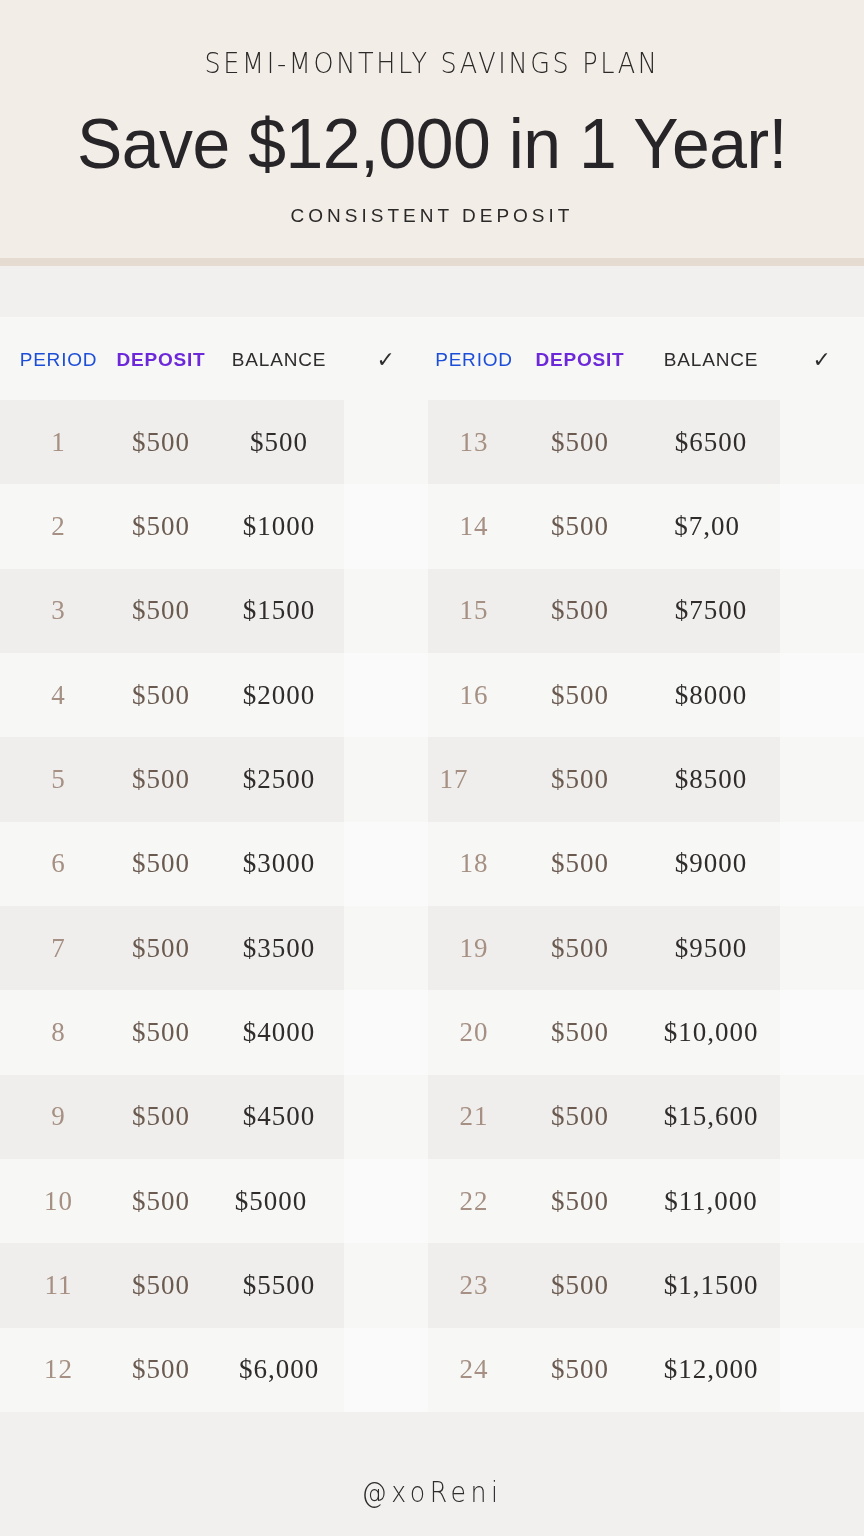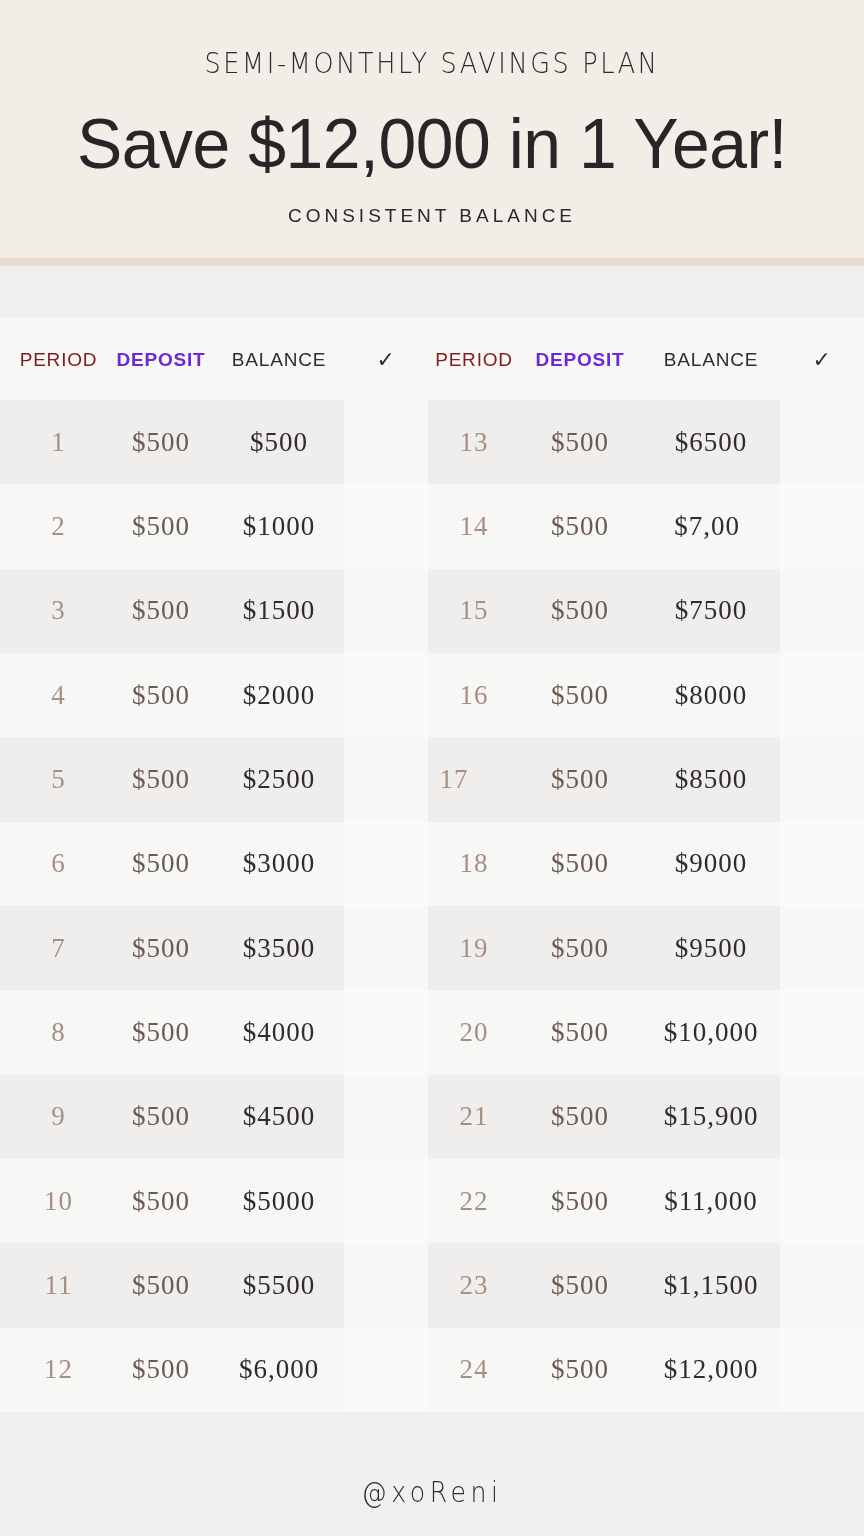--- a/index.html
+++ b/index.html
@@ -7,21 +7,21 @@
   body { position: relative; font-family: "Liberation Sans", sans-serif; }
   .top { position: absolute; left: 0; top: 0; width: 864px; height: 258px; background: #f2ede7; text-align: center; }
   .kicker { position: absolute; left: 0; right: 0; top: 46px; font-family: "DejaVu Sans", sans-serif; font-weight: 200; font-size: 29px; letter-spacing: 3px; color: #2c2a29; transform: scaleX(0.88); transform-origin: center; }
   .title { position: absolute; left: 0; right: 0; top: 104px; font-family: "Liberation Sans", sans-serif; font-size: 70px; color: #272528; letter-spacing: -0.5px; transform: scaleX(0.97); transform-origin: center; }
   .subtitle { position: absolute; left: 0; right: 0; top: 205px; font-family: "Liberation Sans", sans-serif; font-size: 19px; letter-spacing: 4px; color: #2a2828; }
   .stripe { position: absolute; left: 0; top: 258px; width: 864px; height: 8px; background: #e6dbd0; }
   .gray-band { position: absolute; left: 0; top: 266px; width: 864px; height: 51px; background: #f1f0ee; }
   .table-area { position: absolute; left: 0; top: 317px; width: 864px; height: 1094px; }
   .hdr-row { position: absolute; left: 0; top: 0; width: 864px; height: 83px; background: #f7f7f6; }
   .hcell { position: absolute; top: 0; height: 83px; line-height: 86px; text-align: center; font-family: "Liberation Sans", sans-serif; font-size: 19px; letter-spacing: 0.8px; }
-  .h-period { color: #7f1d1d; }
+  .h-period { color: #1d4ed8; }
   .h-deposit { color: #6d28d9; font-weight: bold; }
   .h-balance { color: #2e2c2c; }
   .h-check { color: #2e2c2c; font-size: 22px; font-family: "DejaVu Sans", sans-serif; }
   .row { position: absolute; left: 0; width: 864px; height: 84.33px; }
   .row.odd { background: #f0eeec; }
   .row.even { background: #f7f7f6; }
   .chk { position: absolute; top: 0; height: 100%; }
   .row.odd .chk { background: #f7f7f6; }
   .row.even .chk { background: #fafafa; }
   .cell { position: absolute; top: 0; height: 100%; display: flex; align-items: center; justify-content: center; font-family: "Liberation Serif", serif; font-size: 27px; letter-spacing: 1px; }
@@ -29,21 +29,21 @@
   .c-deposit { color: #6a5a50; }
   .c-balance { color: #2f2c2b; }
   .footer { position: absolute; left: 0; right: 0; top: 1476px; text-align: center; font-family: "DejaVu Sans", sans-serif; font-weight: 200; font-size: 28px; letter-spacing: 5px; color: #2e2c2c; transform: scaleX(0.9); transform-origin: center; }
 </style>
 </head>
 <body>
 
 <div class="top">
   <div class="kicker">SEMI-MONTHLY SAVINGS PLAN</div>
   <div class="title">Save $12,000 in 1 Year!</div>
-  <div class="subtitle">CONSISTENT BALANCE</div>
+  <div class="subtitle">CONSISTENT DEPOSIT</div>
 </div>
 <div class="stripe"></div>
 <div class="gray-band"></div>
 
 <div class="table-area">
   <div class="hdr-row">
     <div class="hcell h-period" style="left:0;width:117px;">PERIOD</div>
     <div class="hcell h-deposit" style="left:104px;width:114px;">DEPOSIT</div>
     <div class="hcell h-balance" style="left:218px;width:122px;">BALANCE</div>
     <div class="hcell h-check" style="left:344px;width:84px;">✓</div>
@@ -133,27 +133,27 @@
         <div class="cell c-balance" style="left: 642px; width: 138px;">$10,000</div>
         <div class="chk" style="left: 780px; width: 84px;"></div>
       </div>
       <div class="row odd" style="top: 757.64px;">
         <div class="cell c-period" style="left: 0px; width: 117px;">9</div>
         <div class="cell c-deposit" style="left: 104px; width: 114px;">$500</div>
         <div class="cell c-balance" style="left: 218px; width: 122px;">$4500</div>
         <div class="chk" style="left: 344px; width: 84px;"></div>
         <div class="cell c-period" style="left: 428px; width: 92px;">21</div>
         <div class="cell c-deposit" style="left: 522px; width: 116px;">$500</div>
-        <div class="cell c-balance" style="left: 642px; width: 138px;">$15,900</div>
+        <div class="cell c-balance" style="left: 642px; width: 138px;">$15,600</div>
         <div class="chk" style="left: 780px; width: 84px;"></div>
       </div>
       <div class="row even" style="top: 841.97px;">
         <div class="cell c-period" style="left: 0px; width: 117px;">10</div>
         <div class="cell c-deposit" style="left: 104px; width: 114px;">$500</div>
-        <div class="cell c-balance" style="left: 218px; width: 122px; text-align: right;">$5000</div>
+        <div class="cell c-balance" style="left: 210px; width: 122px; text-align: right;">$5000</div>
         <div class="chk" style="left: 344px; width: 84px;"></div>
         <div class="cell c-period" style="left: 428px; width: 92px;">22</div>
         <div class="cell c-deposit" style="left: 522px; width: 116px;">$500</div>
         <div class="cell c-balance" style="left: 642px; width: 138px;">$11,000</div>
         <div class="chk" style="left: 780px; width: 84px;"></div>
       </div>
       <div class="row odd" style="top: 926.3px;">
         <div class="cell c-period" style="left: 0px; width: 117px;">11</div>
         <div class="cell c-deposit" style="left: 104px; width: 114px;">$500</div>
         <div class="cell c-balance" style="left: 218px; width: 122px;">$5500</div>

